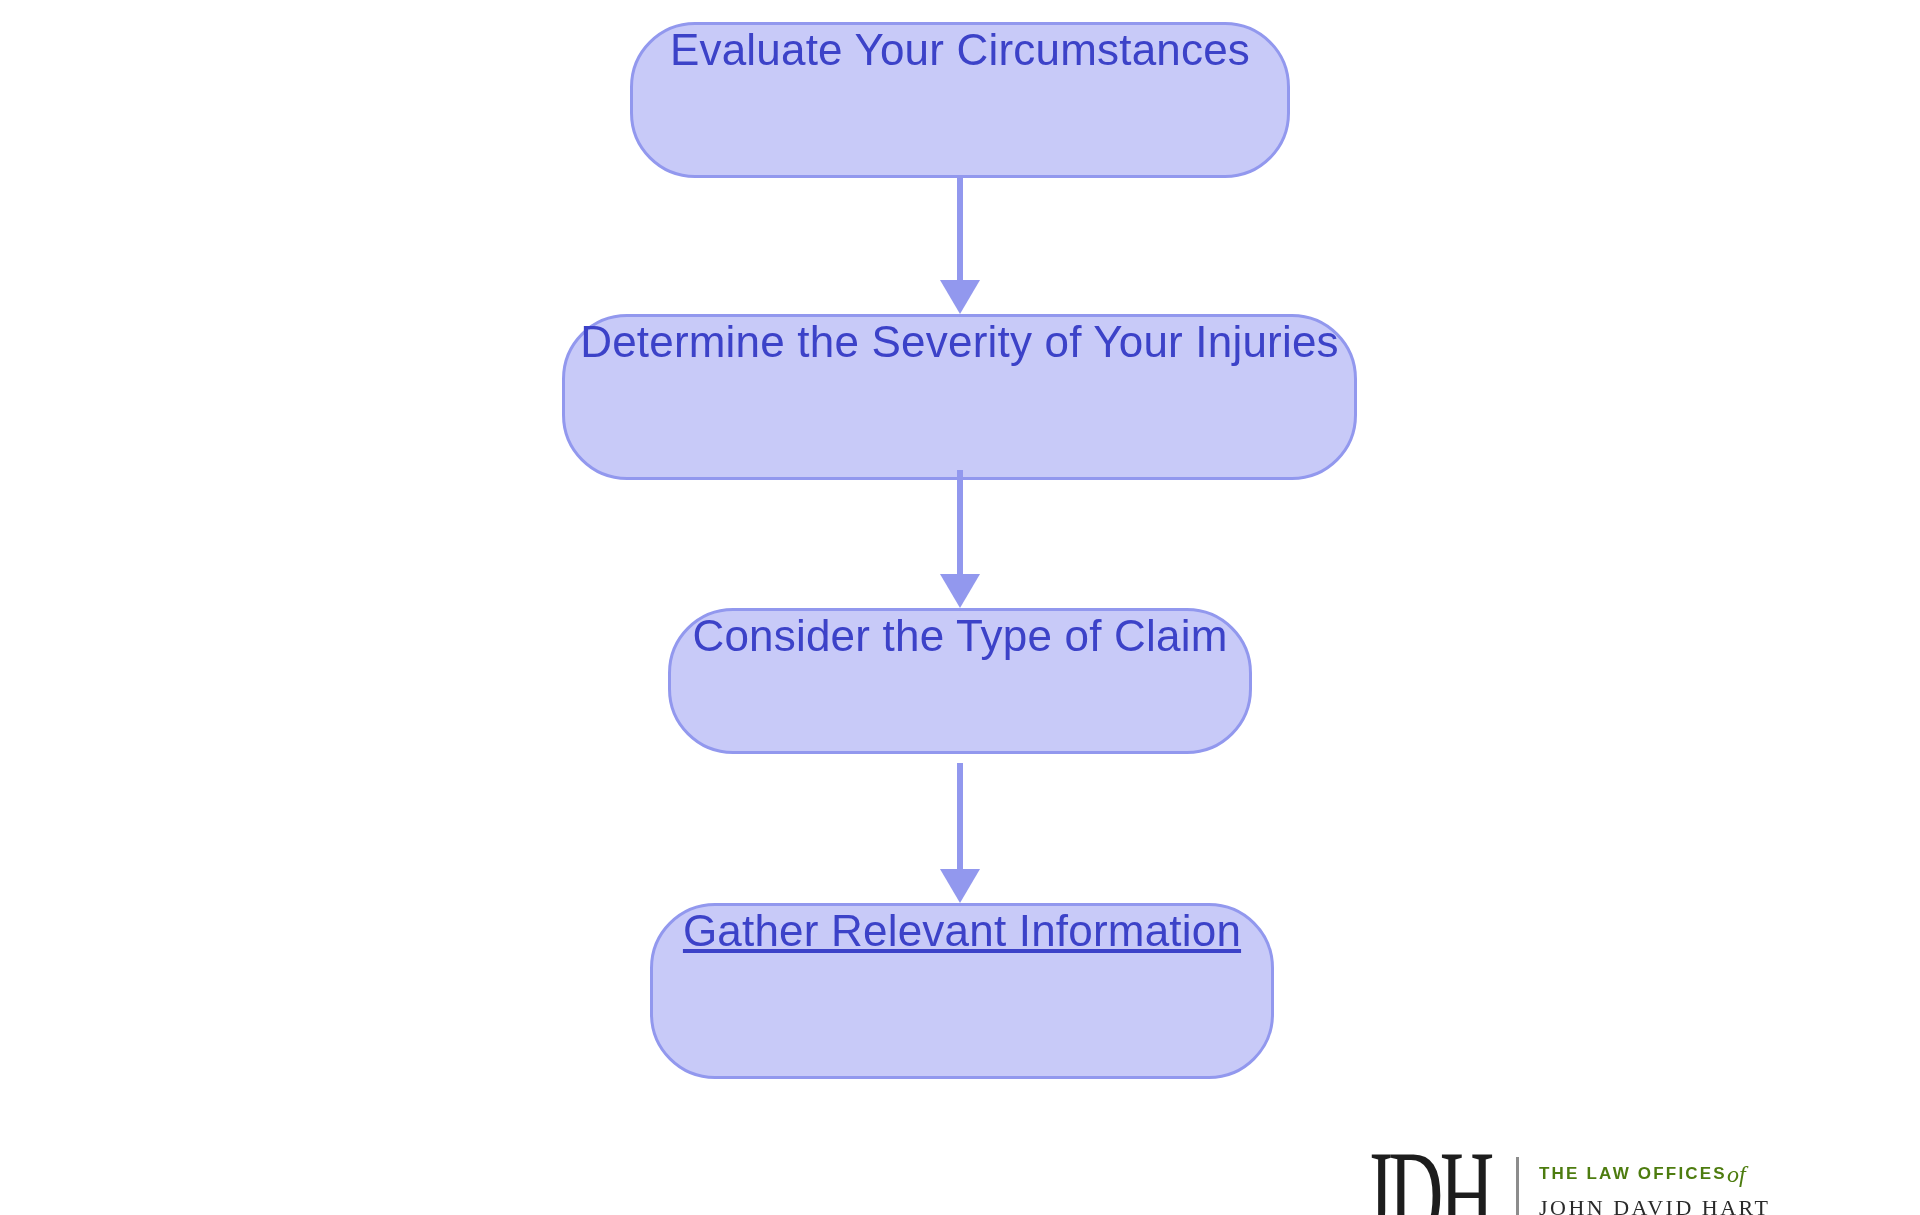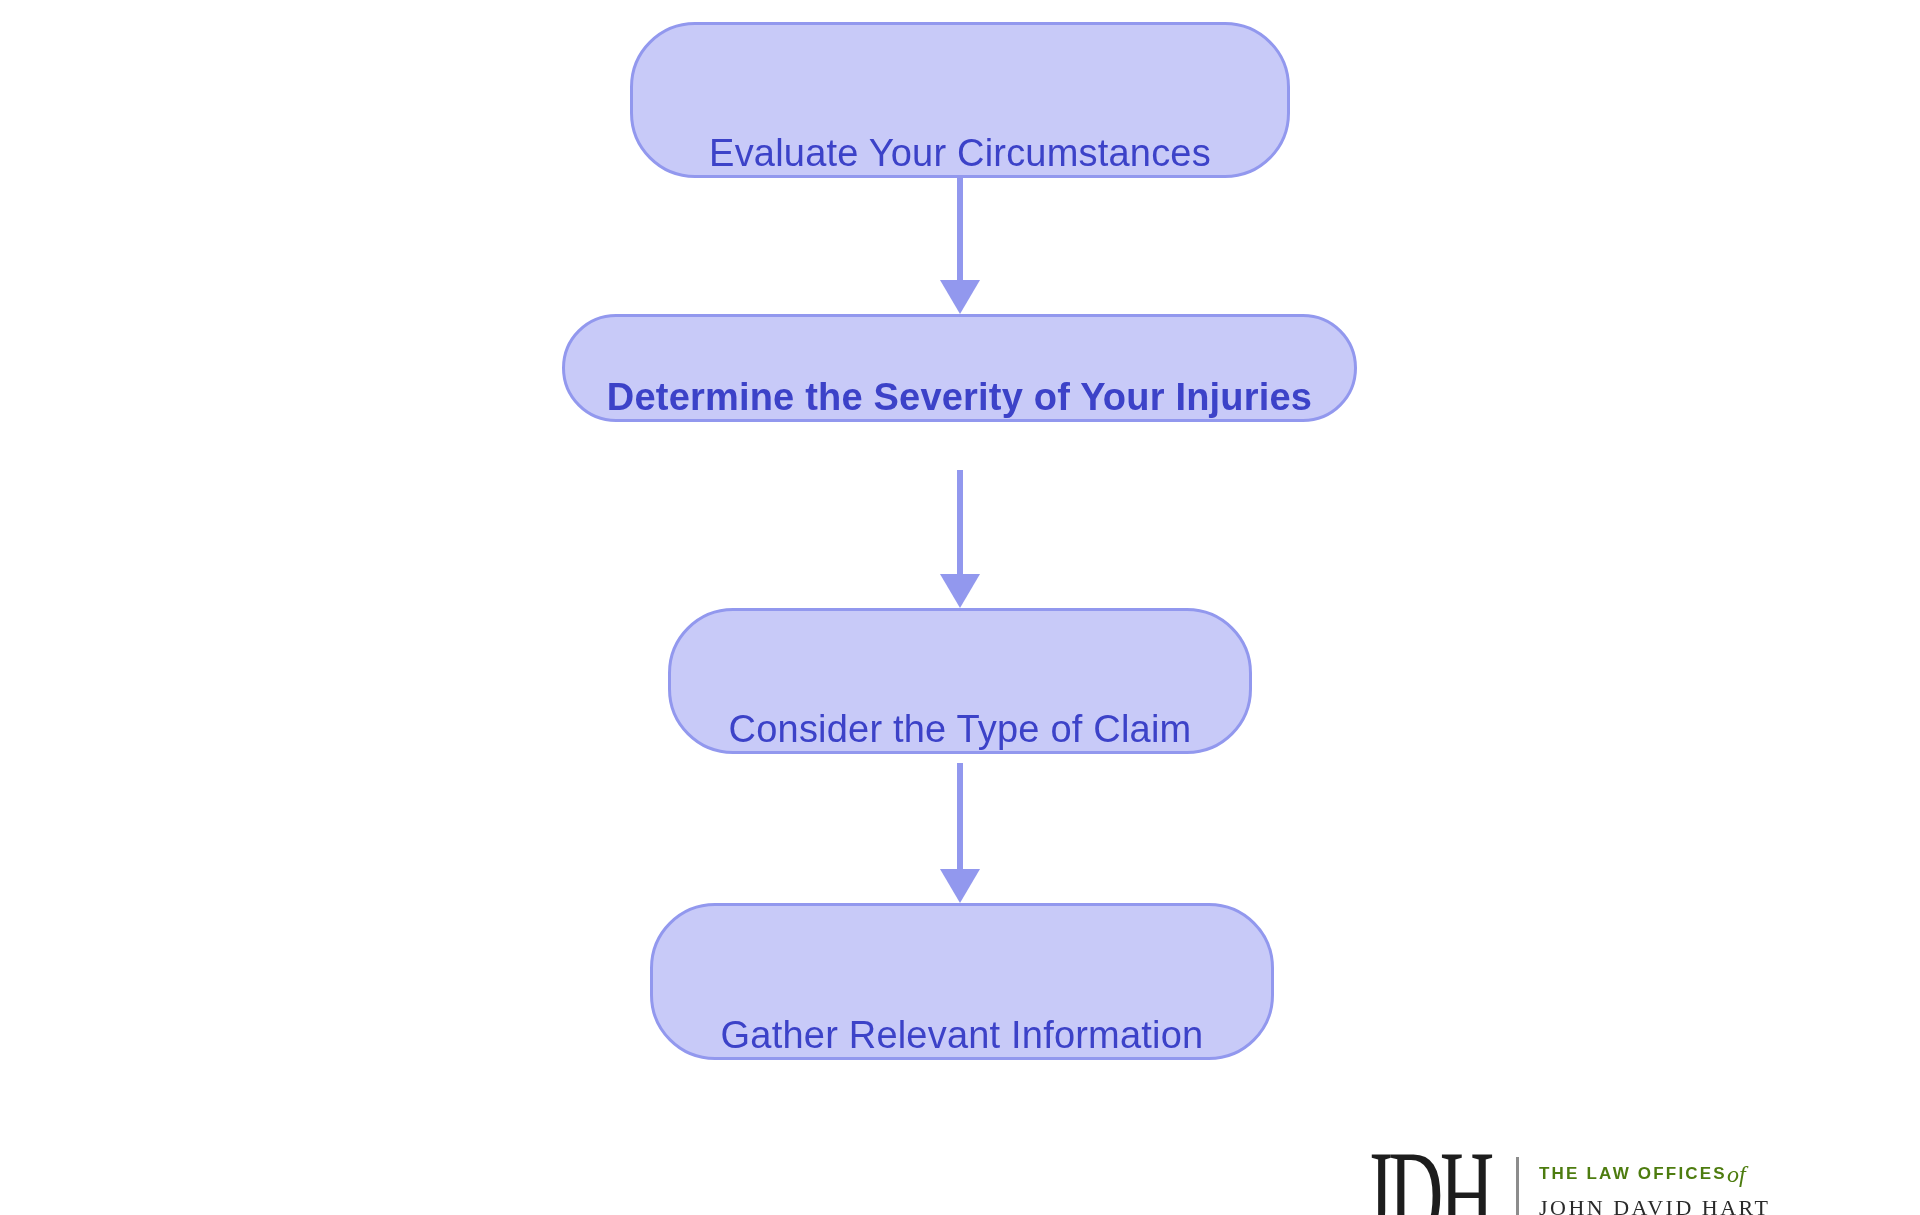--- a/index.html
+++ b/index.html
@@ -4,35 +4,35 @@
 <style>
   html,body{margin:0;padding:0;}
   body{
     width:1920px;height:1215px;position:relative;overflow:hidden;
     background:var(--background,#ffffff);
     font-family:"Liberation Sans",sans-serif;
   }
   .canvas{position:absolute;inset:0;}
   .node{
     position:absolute;
-    display:flex;align-items:flex-end;justify-content:center;
+    display:flex;align-items:flex-start;justify-content:center;
     background:var(--node-fill,#c8caf8);
     border:3px solid var(--node-border,#9298ee);
     border-radius:65px;
     box-sizing:border-box;
     color:var(--node-text,#3c42c8);
-    font-size:38px;
+    font-size:44px;
     letter-spacing:0.2px;
     text-align:center;
     white-space:nowrap;
   }
   .node-1{left:630px;top:22px;width:660px;height:156px;}
-  .node-2{left:562px;top:314px;width:795px;height:108px;font-weight:bold;}
+  .node-2{left:562px;top:314px;width:795px;height:166px;}
   .node-3{left:668px;top:608px;width:584px;height:146px;}
-  .node-4{left:650px;top:903px;width:624px;height:157px;}
+  .node-4{left:650px;top:903px;width:624px;height:176px;text-decoration:underline;}
 
   .arrow{position:absolute;width:40px;}
   .arrow .shaft{
     position:absolute;left:17px;top:0;width:6px;
     background:var(--arrow,#9298ee);
   }
   .arrow .head{
     position:absolute;left:0;bottom:0;
     width:0;height:0;
     border-left:20px solid transparent;

